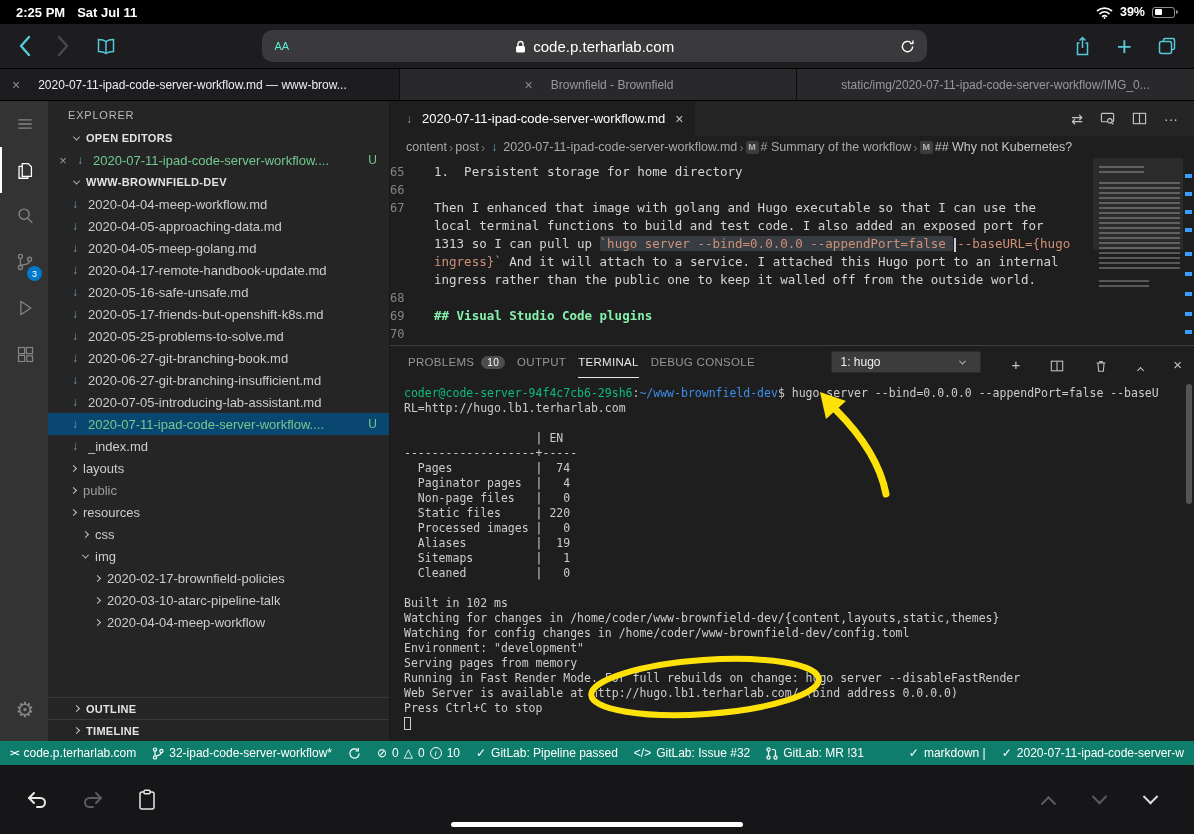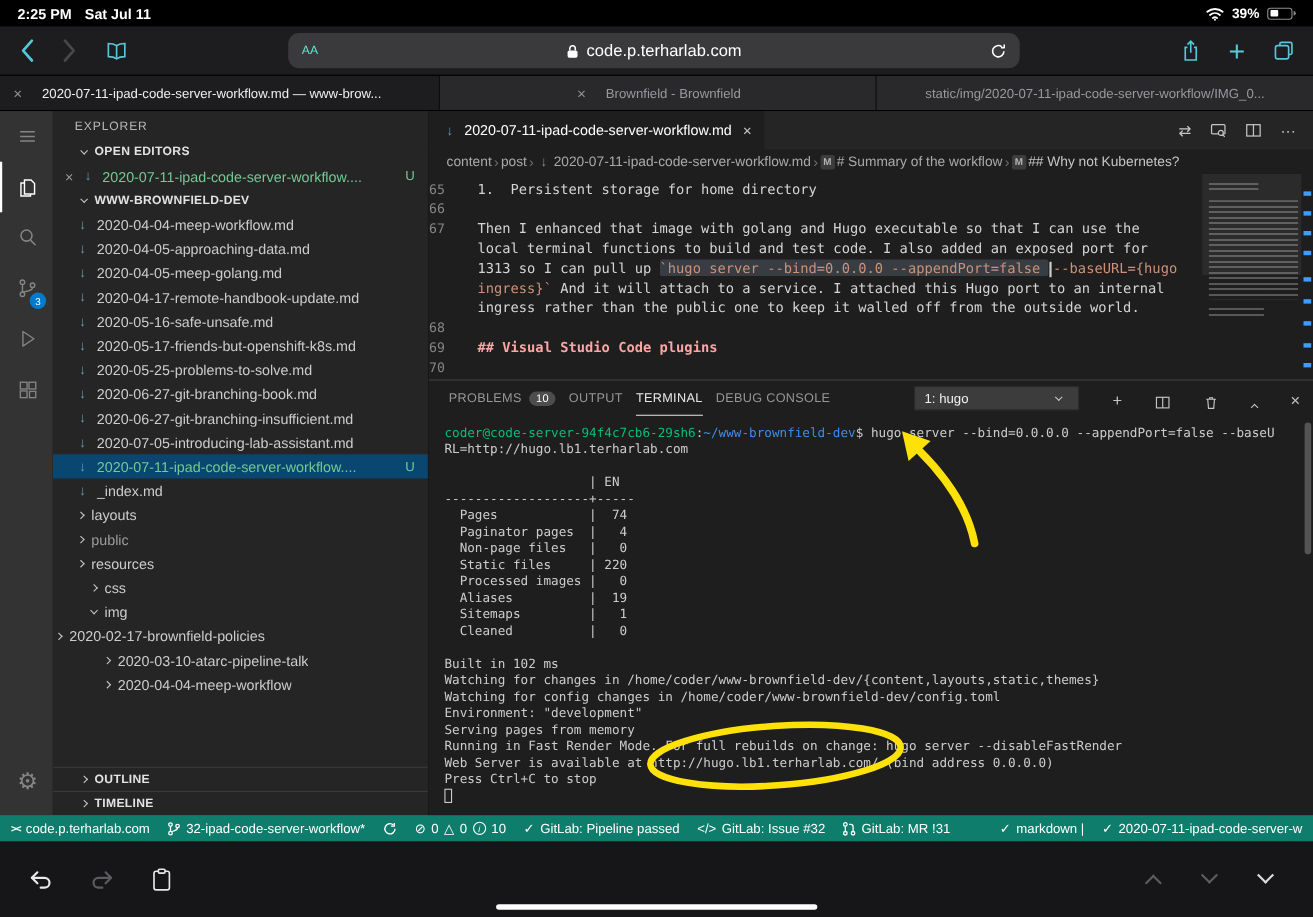--- a/index.html
+++ b/index.html
@@ -93,21 +93,21 @@
   .crumbs .mdic{margin-right:0}
 
   .code{position:relative;flex:1;min-height:0;background:#1e1e1e;overflow:hidden;
     font-family:"DejaVu Sans Mono",monospace;font-size:12.5px}
   .code-lines{padding-top:5px}
   .cline{display:flex;height:18px;line-height:18px}
   .ln{width:44px;flex:none;text-align:left;padding-right:16px;color:#858585;font-size:12px}
   .ltext{white-space:pre;color:#d4d4d4}
   .seg-c{color:#ce9178}
   .seg-ch{color:#ce9178;background:rgba(88,99,112,.45);border-radius:2px}
-  .seg-h{color:#fca5a5;font-weight:700}
+  .seg-h{color:#86efac;font-weight:700}
   .caret{display:inline-block;width:2px;height:14px;background:#ccc;vertical-align:middle;margin:0 1px}
   .minimap{position:absolute;top:0;right:11px;width:90px;height:100%}
   .mm-slider{position:absolute;left:0;right:0;top:0;height:92px;background:rgba(130,130,130,.14)}
   .mm-t{position:absolute;left:6px;background:repeating-linear-gradient(to bottom,rgba(205,205,205,.33) 0 2px,transparent 2px 5px)}
   .mm-t1{top:8px;height:10px;width:50%}
   .mm-t2{top:24px;height:90px;width:90%}
   .mm-t3{top:122px;height:10px;width:55%}
   .overview{position:absolute;top:0;right:0;width:11px;height:100%}
   .om{position:absolute;right:2px;width:7px;height:4px;background:#3b9eff}
 
@@ -395,21 +395,21 @@
               <span class="tlabel">resources</span>
             </div>
             <div class="trow" style="padding-left: 32px;">
               <span class="chev right"></span>
               <span class="tlabel">css</span>
             </div>
             <div class="trow" style="padding-left: 32px;">
               <span class="chev down"></span>
               <span class="tlabel">img</span>
             </div>
-            <div class="trow" style="">
+            <div class="trow" style="padding-left: 44px;">
               <span class="chev right"></span>
               <span class="tlabel">2020-02-17-brownfield-policies</span>
             </div>
             <div class="trow" style="padding-left: 44px;">
               <span class="chev right"></span>
               <span class="tlabel">2020-03-10-atarc-pipeline-talk</span>
             </div>
             <div class="trow" style="padding-left: 44px;">
               <span class="chev right"></span>
               <span class="tlabel">2020-04-04-meep-workflow</span>

